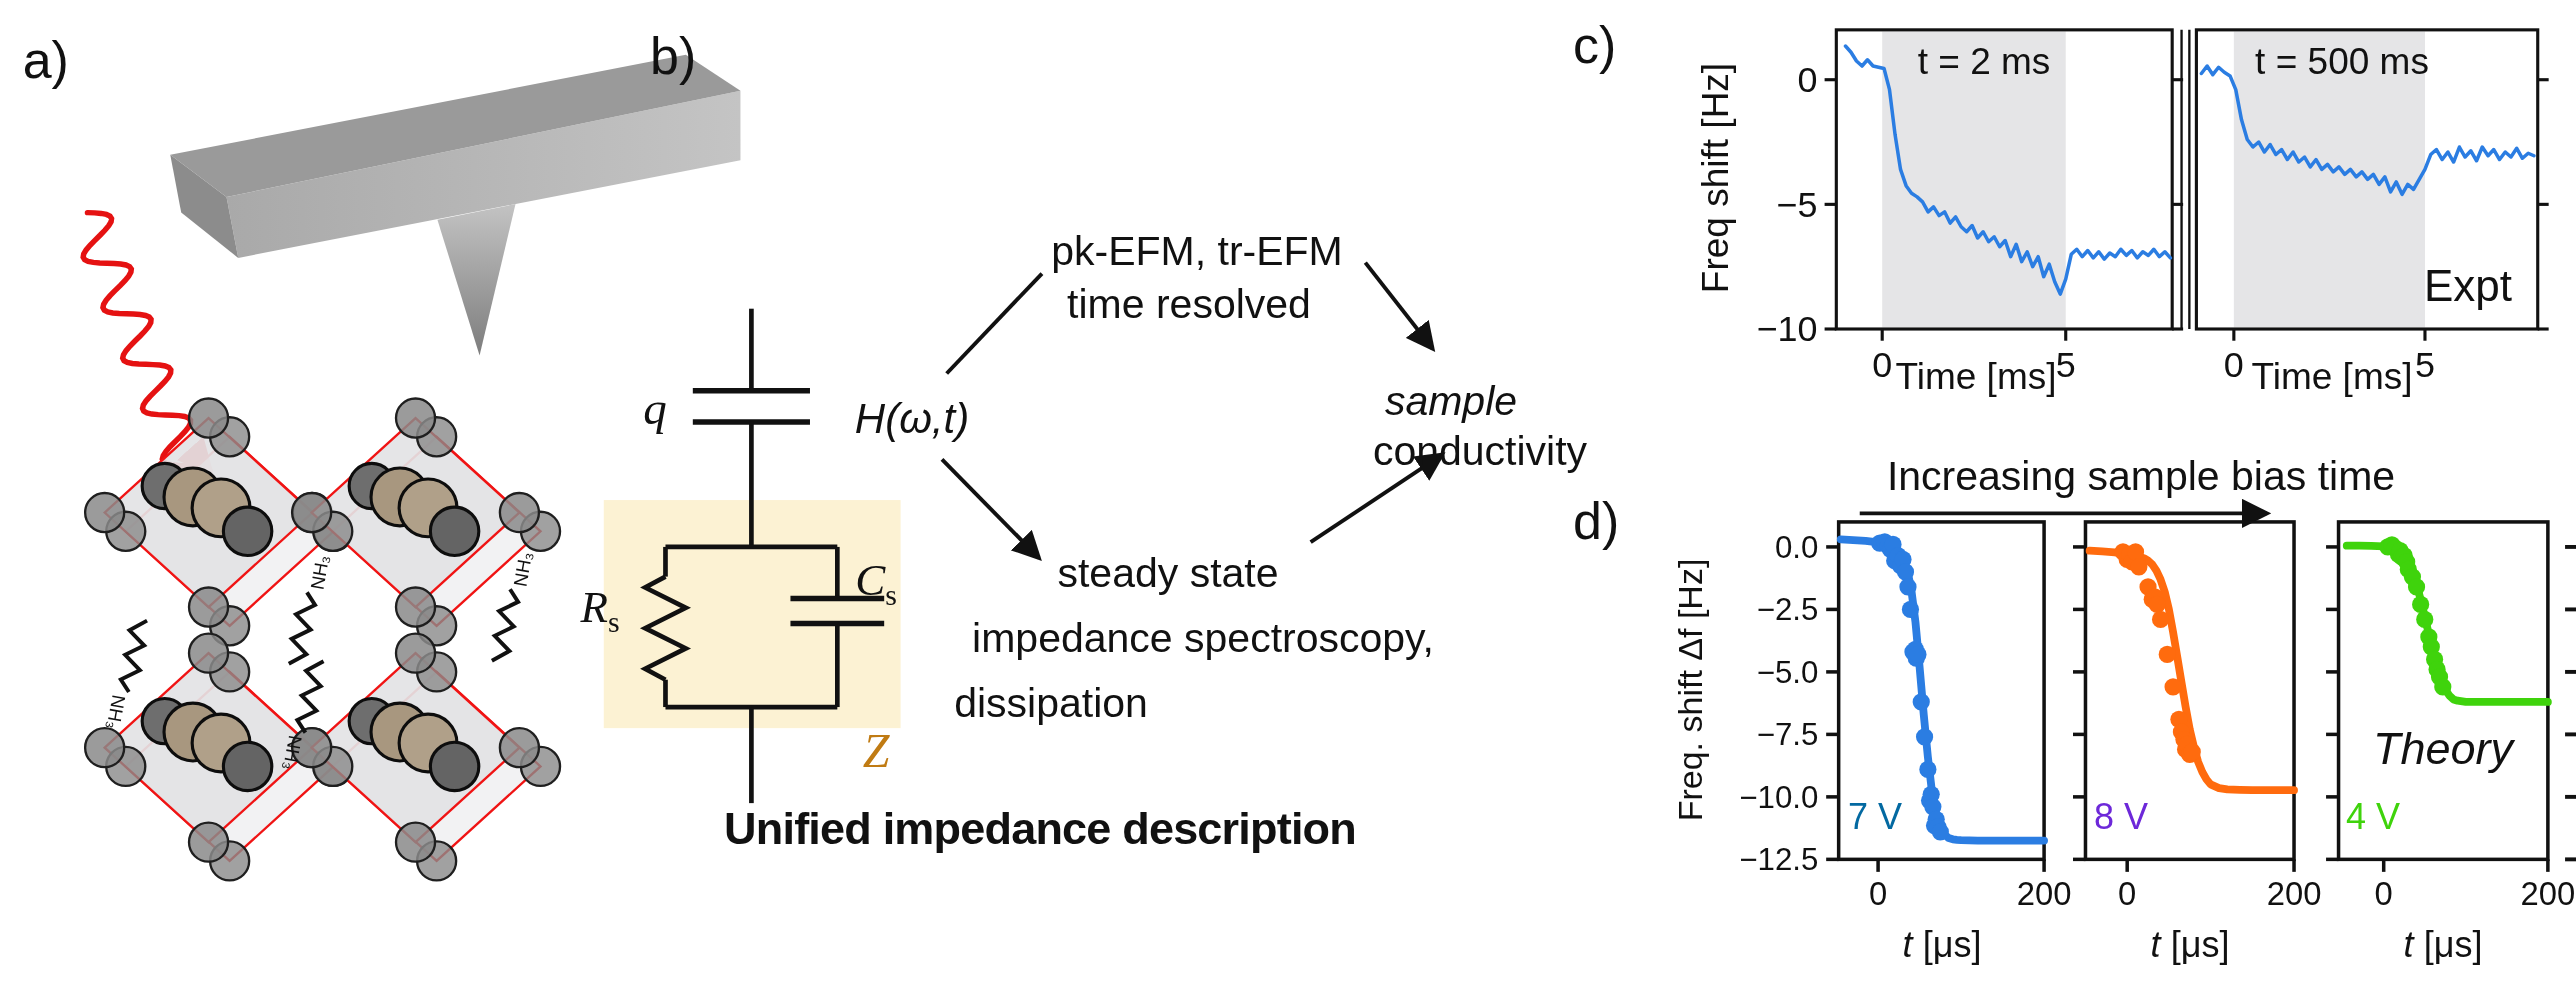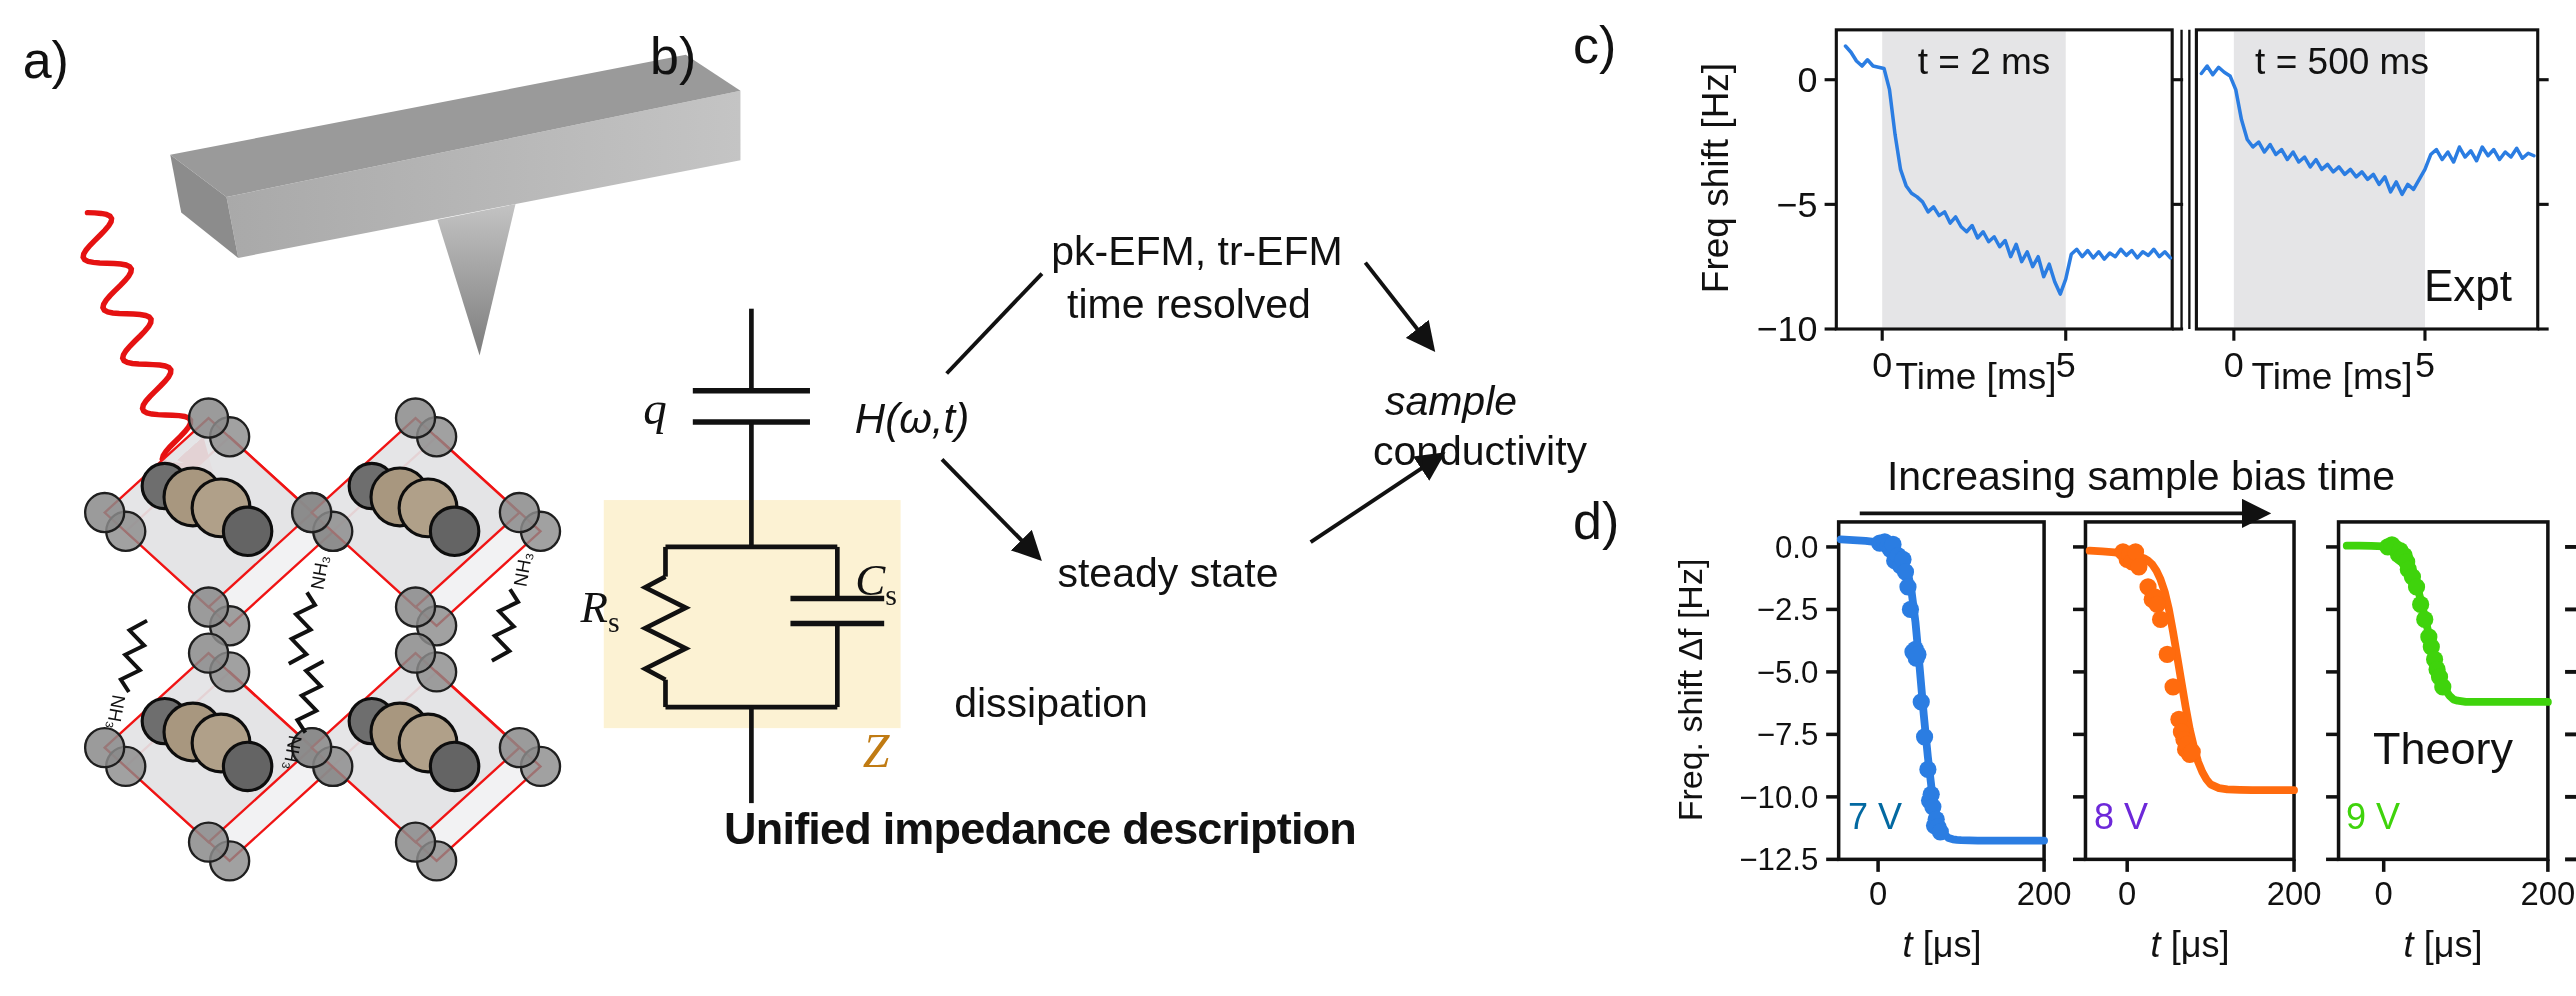--- a/index.html
+++ b/index.html
@@ -325,33 +325,34 @@
   <div class="t ctr serif" style="left:600px;top:611px;font-size:45px;"><span>R</span><sub>s</sub></div>
   <div class="t ctr serif" style="left:876px;top:584px;font-size:45px;"><span>C</span><sub>s</sub></div>
   <div class="t ctr serif" style="left:876px;top:751px;font-size:48px;color:#c07b13;">Z</div>
   <div class="t ctr small-italic" style="left:912px;top:419px;font-size:42px;">H(ω,t)</div>
 
   <div class="t ctr flow" style="left:1197px;top:234px;">pk-EFM, tr-EFM</div>
   <div class="t ctr flow" style="left:1189px;top:287px;">time resolved</div>
   <div class="t ctr flow" style="left:1451px;top:384px;font-style:italic;">sample</div>
   <div class="t ctr flow" style="left:1480px;top:434px;">conductivity</div>
   <div class="t ctr flow" style="left:1168px;top:556px;">steady state</div>
+  <div class="t ctr flow" style="left:1203px;top:621px;">impedance spectroscopy,</div>
   <div class="t ctr flow" style="left:1051px;top:686px;">dissipation</div>
   <div class="t ctr cap" style="left:1040px;top:828px;">Unified impedance description</div>
 
   <div class="t vctr cax" style="left:1715px;top:178px;">Freq shift [Hz]</div>
   <div class="t ctr cax" style="left:1976px;top:376px;">Time [ms]</div>
   <div class="t ctr cax" style="left:2332px;top:376px;">Time [ms]</div>
   <div class="t ctr" style="left:1984px;top:61px;font-size:37px;">t = 2 ms</div>
   <div class="t ctr" style="left:2342px;top:61px;font-size:37px;">t = 500 ms</div>
   <div class="t ctr" style="left:2468px;top:286px;font-size:44px;">Expt</div>
 
   <div class="t ctr" style="left:2129px;top:476px;font-size:41px;margin-left:12px;">Increasing sample bias time</div>
   <div class="t vctr" style="left:1690px;top:690px;font-size:34px;">Freq. shift Δf [Hz]</div>
   <div class="t ctr dax" style="left:1942px;top:945px;"><i>t</i><span> [μs]</span></div>
   <div class="t ctr dax" style="left:2190px;top:945px;"><i>t</i><span> [μs]</span></div>
   <div class="t ctr dax" style="left:2443px;top:945px;"><i>t</i><span> [μs]</span></div>
   <div class="t ctr" style="left:1875px;top:817px;font-size:36px;color:#0369a1;">7 V</div>
   <div class="t ctr" style="left:2121px;top:817px;font-size:36px;color:#6d28d9;">8 V</div>
-  <div class="t ctr" style="left:2373px;top:817px;font-size:36px;color:#3fd30c;">9 V</div>
-  <div class="t ctr" style="left:2443px;top:748px;font-size:45px;">Theory</div>
+  <div class="t ctr" style="left:2373px;top:817px;font-size:36px;color:#3fd30c;">4 V</div>
+  <div class="t ctr" style="left:2443px;top:748px;font-size:45px;font-style:italic;">Theory</div>
 </div>
 
 
 </body></html>

